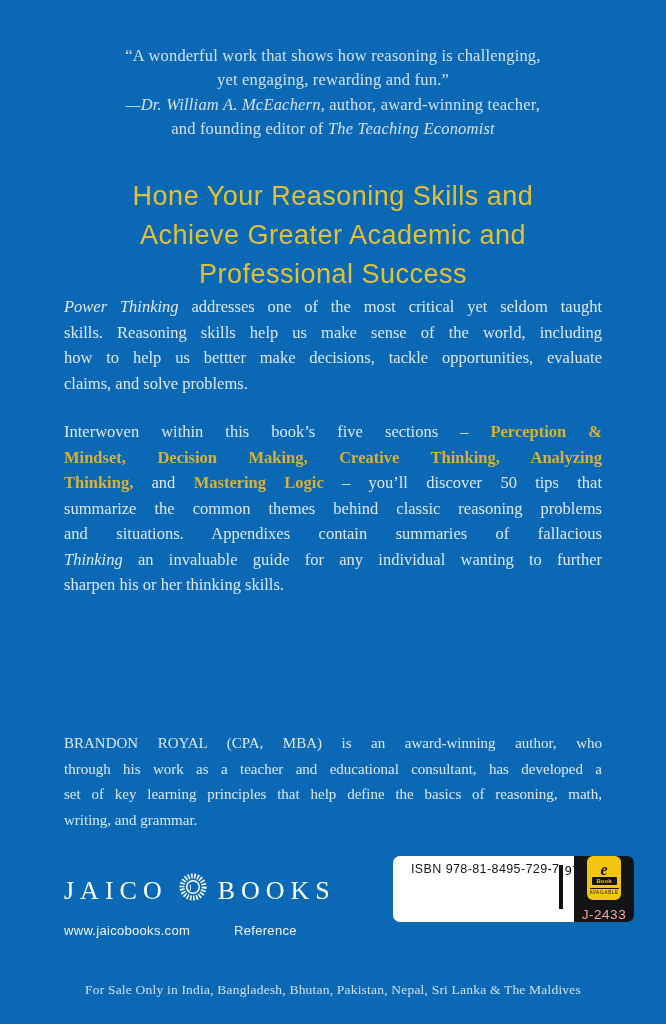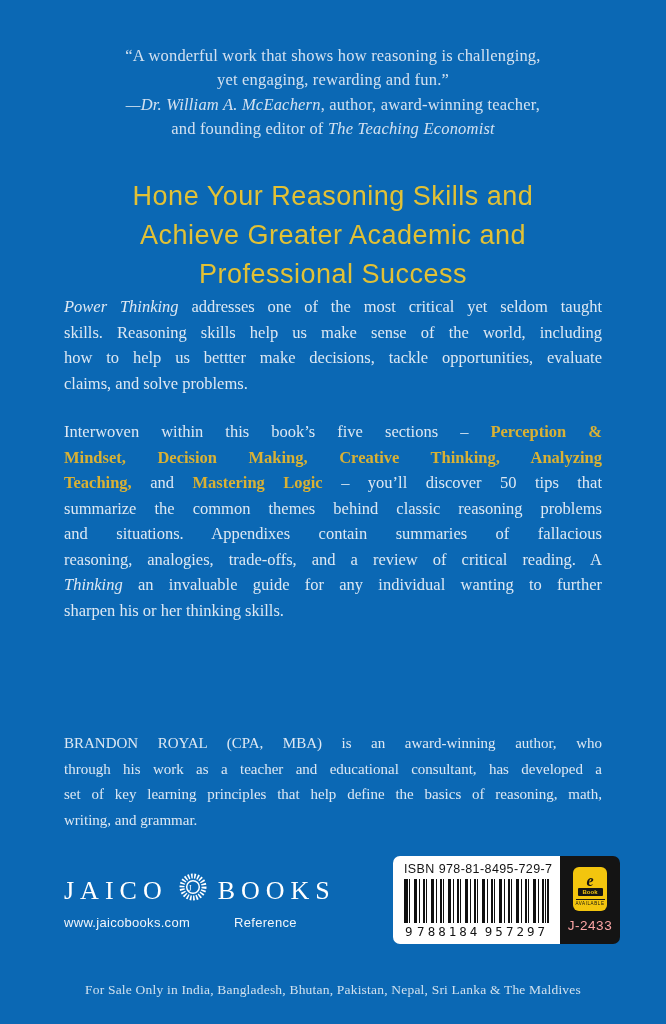--- a/index.html
+++ b/index.html
@@ -56,33 +56,33 @@
   .s-g{color:var(--gold);font-weight:bold;}
 
   
   .publisher{position:absolute;left:64px;top:872px;color:#ffffff;}
   .logo-row{
     display:flex;align-items:center;gap:10px;
     font-family:"Liberation Serif", serif;
     font-size:26px;letter-spacing:6px;line-height:30px;
   }
   .logo-sub{
-    margin-top:6px;display:flex;gap:44px;
+    margin-top:14px;display:flex;gap:44px;
     font-family:"Liberation Sans", sans-serif;
     font-size:13px;color:#f0f5fa;letter-spacing:0.3px;
   }
 
   
   .barcode-unit{
     position:absolute;left:393px;top:856px;
     display:flex;border-radius:7px;overflow:hidden;
   }
   .barcode-white{
-    background:#ffffff;width:145px;padding:6px 11px 5px;
-    display:flex;flex-direction:column;
+    background:#ffffff;width:145px;padding:6px 18px 5px;
+    display:flex;flex-direction:row;
   }
   .isbn{
     font-family:"Liberation Sans", sans-serif;
     font-size:12.5px;color:#141414;text-align:center;
     letter-spacing:0.4px;white-space:nowrap;
   }
   .bars{
     margin-top:3px;height:44px;
     background:repeating-linear-gradient(90deg,
       #101010 0 2px, #ffffff 2px 3px,
@@ -151,24 +151,23 @@
 
   <div id="para1" class="jpara justified">
       <div class="tline"><span class="s-i">Power Thinking</span><span class="s-n"> addresses one of the most critical yet seldom taught</span></div>
       <div class="tline"><span class="s-n">skills. Reasoning skills help us make sense of the world, including</span></div>
       <div class="tline"><span class="s-n">how to help us bettter make decisions, tackle opportunities, evaluate</span></div>
       <div class="tline"><span class="s-n">claims, and solve problems.</span></div>
     </div>
   <div id="para2" class="jpara justified">
       <div class="tline"><span class="s-n">Interwoven within this book’s five sections – </span><span class="s-g">Perception &amp;</span></div>
       <div class="tline"><span class="s-g">Mindset, Decision Making, Creative Thinking, Analyzing</span></div>
-      <div class="tline"><span class="s-g">Teaching,</span><span class="s-n"> and </span><span class="s-g">Mastering Logic</span><span class="s-n"> – you’ll discover 50 tips that</span></div>
+      <div class="tline"><span class="s-g">Thinking,</span><span class="s-n"> and </span><span class="s-g">Mastering Logic</span><span class="s-n"> – you’ll discover 50 tips that</span></div>
       <div class="tline"><span class="s-n">summarize the common themes behind classic reasoning problems</span></div>
       <div class="tline"><span class="s-n">and situations. Appendixes contain summaries of fallacious</span></div>
-      <div class="tline"><span class="s-n">reasoning, analogies, trade-offs, and a review of critical reading. A</span></div>
       <div class="tline"><span class="s-i">Thinking</span><span class="s-n"> an invaluable guide for any individual wanting to further</span></div>
       <div class="tline"><span class="s-n">sharpen his or her thinking skills.</span></div>
     </div>
 
   <div id="bio" class="jpara justified">
       <div class="tline"><span class="s-n">BRANDON ROYAL (CPA, MBA) is an award-winning author, who</span></div>
       <div class="tline"><span class="s-n">through his work as a teacher and educational consultant, has developed a</span></div>
       <div class="tline"><span class="s-n">set of key learning principles that help define the basics of reasoning, math,</span></div>
       <div class="tline"><span class="s-n">writing, and grammar.</span></div>
     </div>

